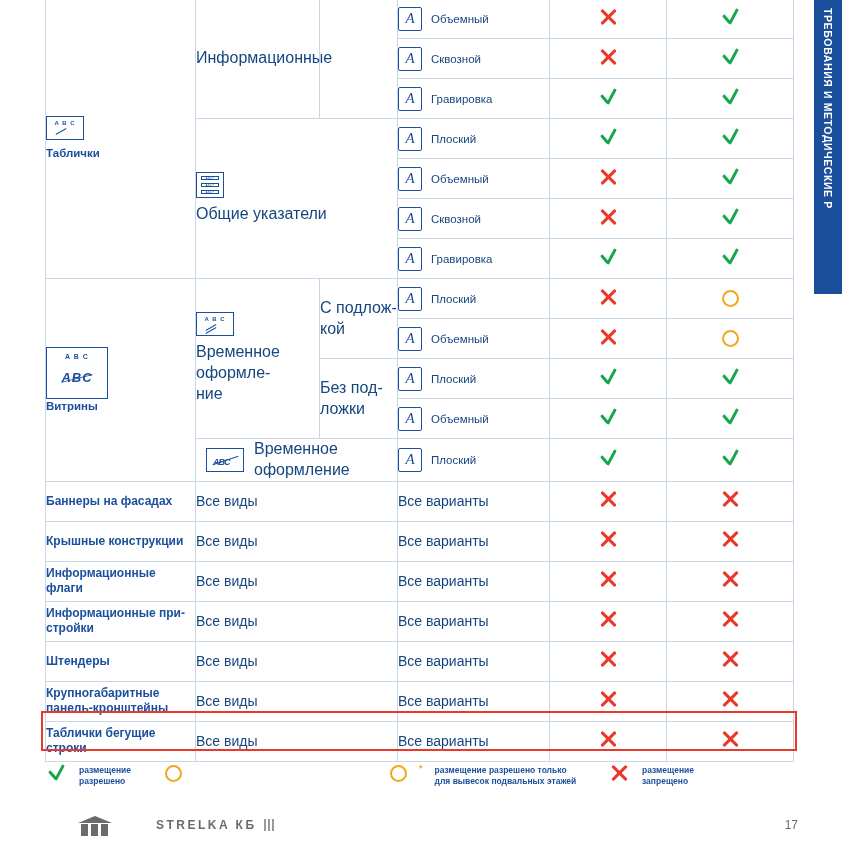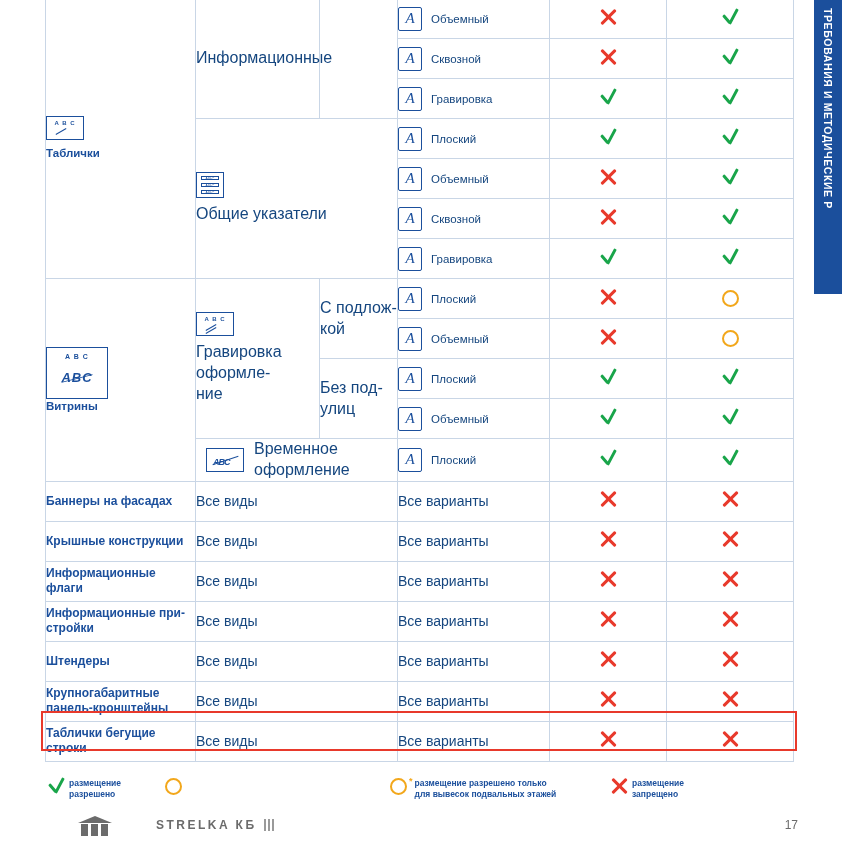--- a/index.html
+++ b/index.html
@@ -310,22 +310,21 @@
     position: absolute;
     left: 45px;
     top: 762px;
     width: 760px;
     display: flex;
     align-items: flex-start;
   }
   .leg-item {
     display: flex;
     align-items: flex-start;
-    gap: 2px;
-    margin-top: 13px;
+    gap: 12px;
   }
   .leg-text {
     color: #1b4f9c;
     font-size: 8.5px;
     font-weight: bold;
     line-height: 1.35;
     padding-top: 3px;
   }
   .leg-1 { width: 120px; }
   .leg-2 { width: 225px; }
@@ -517,21 +516,21 @@
             <span class="strike"></span>
           </div>
           <div class="cat-label">Витрины</div>
         </td>
         <td class="type-cell" rowspan="4">
           <div class="pic-mini">
             <span class="abc-t">A B C</span>
             <span class="diag"></span>
             <span class="diag2"></span>
           </div>
-          <div class="type-text" style="white-space:pre-line">Гравировка оформле-
+          <div class="type-text" style="white-space:pre-line">Временное оформле-
 ние</div>
         </td>
         <td class="sub-cell" rowspan="2">
           <div class="sub-text" style="white-space:pre-line">С подлож-
 кой</div>
         </td>
         <td class="exec-cell">
           <div class="exec-inner">
             <span class="ico-a"></span>
             <span class="exec-text">Плоский</span>
@@ -548,21 +547,21 @@
             <span class="exec-text">Объемный</span>
           </div>
         </td>
         <td class="mark-cell"><span class="mk mk-cross"></span></td>
         <td class="mark-cell"><span class="mk mk-circle"></span></td>
       </tr>
 
       <tr>
         <td class="sub-cell" rowspan="2">
           <div class="sub-text" style="white-space:pre-line">Без под-
-улиц</div>
+ложки</div>
         </td>
         <td class="exec-cell">
           <div class="exec-inner">
             <span class="ico-a"></span>
             <span class="exec-text">Плоский</span>
           </div>
         </td>
         <td class="mark-cell"><span class="mk mk-check"></span></td>
         <td class="mark-cell"><span class="mk mk-check"></span></td>
       </tr>

